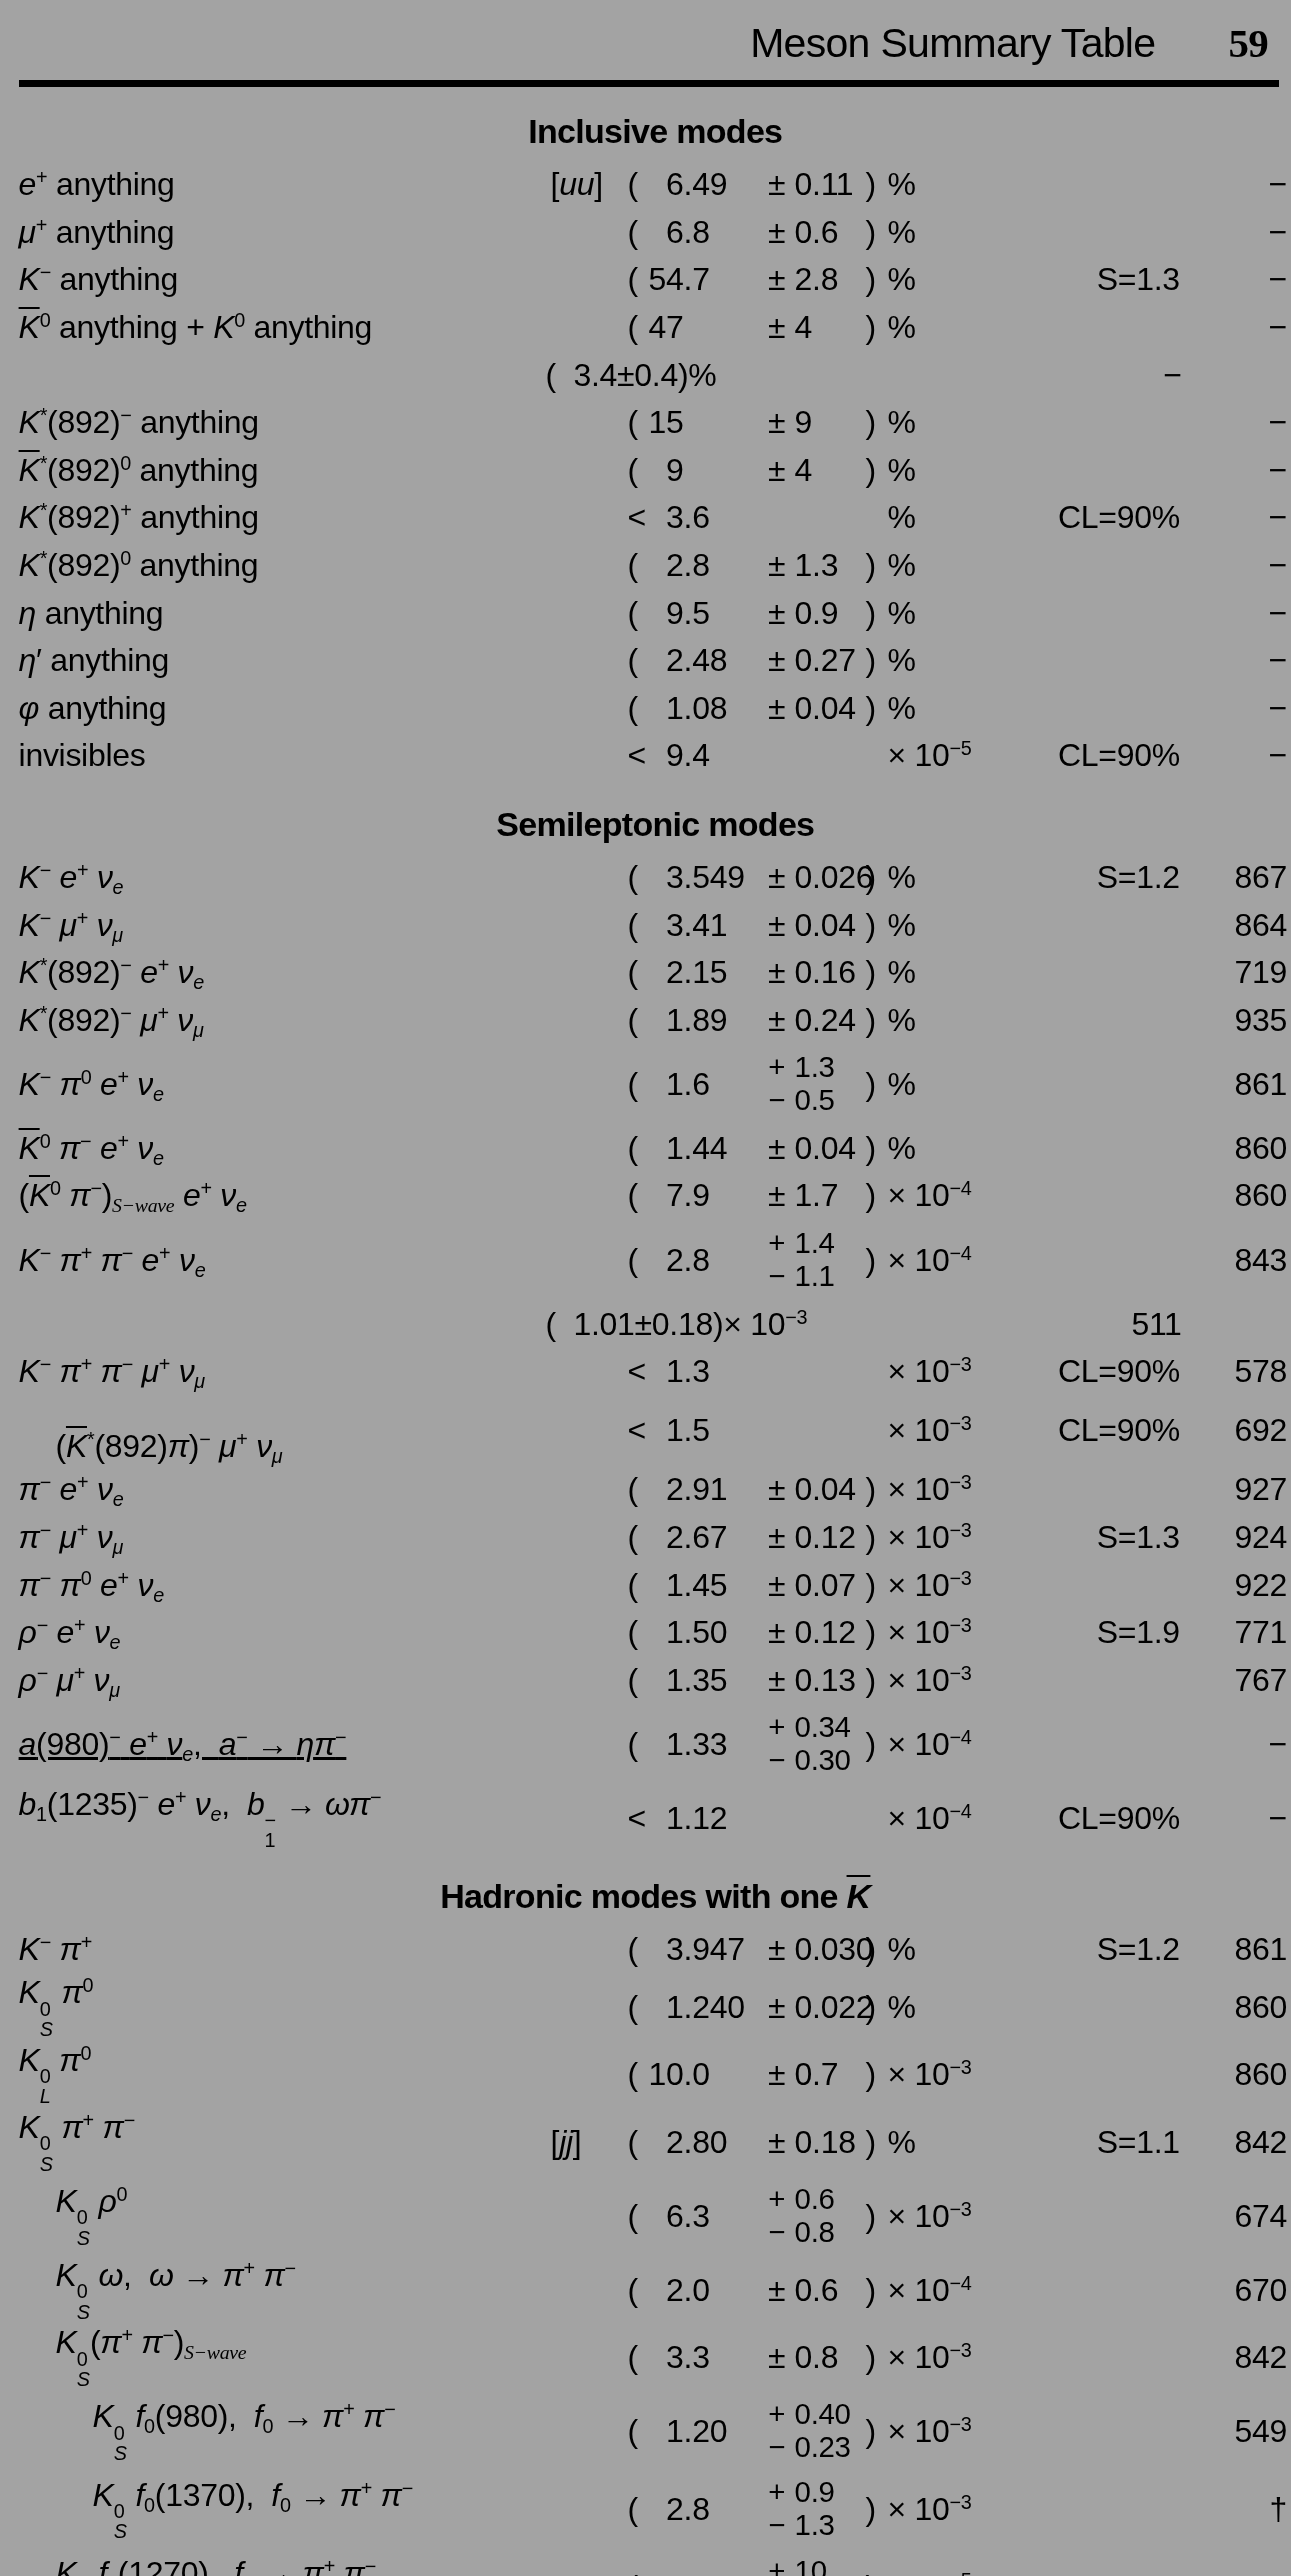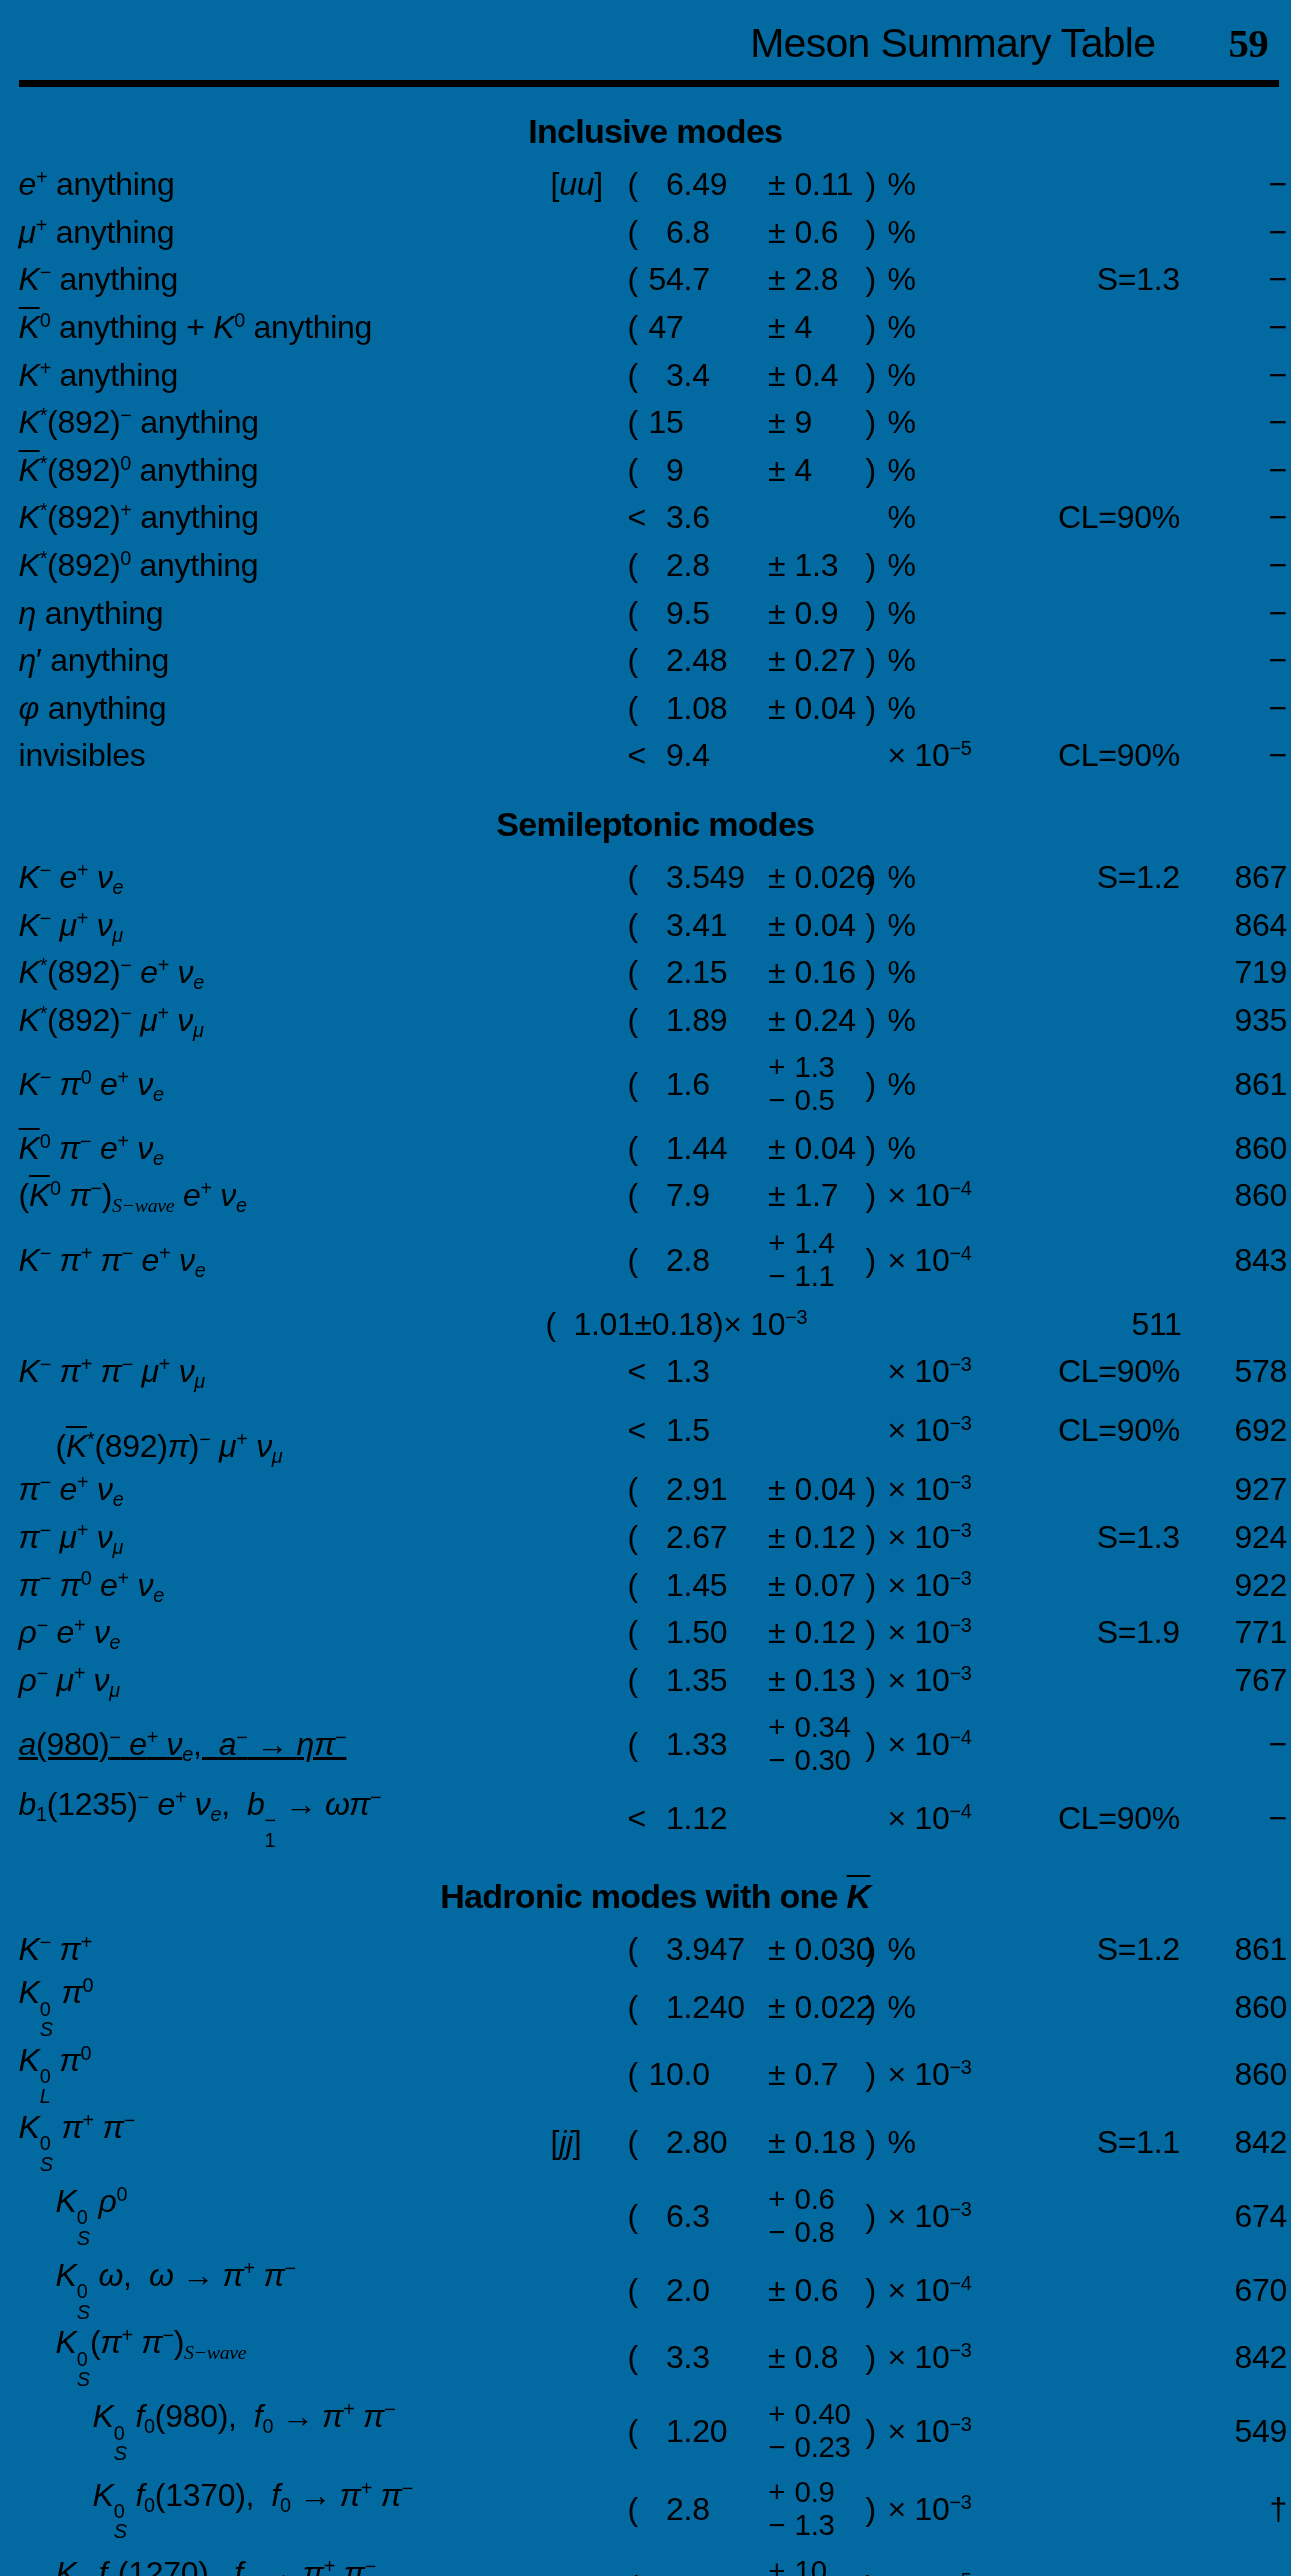--- a/index.html
+++ b/index.html
@@ -1,18 +1,18 @@
 <!DOCTYPE html>
 <html style="font-size:13.5px"><head>
 <meta charset="utf-8">
 <style>
   html,body{margin:0;padding:0;background:#fff;}
   .page{
     width:1292px;height:2576px;box-sizing:border-box;overflow:hidden;
-    background:#0369a1;color:#000;
+    background:#a3a3a3;color:#000;
     font-family:"Liberation Sans","DejaVu Sans",sans-serif;
     font-size:32px;letter-spacing:-0.3px;
     padding:0 0 0 18.6px;position:relative;
   }
   i{font-style:italic;}
   sup,sub{line-height:0;font-size:62%;}
   sup{vertical-align:0.55em;}
   sub{vertical-align:-0.28em;}
   .ov{text-decoration:overline;text-decoration-thickness:2.1px;}
   .ss{display:inline-flex;flex-direction:column;font-size:62%;line-height:1.0;vertical-align:-0.62em;letter-spacing:0;}
@@ -106,21 +106,20 @@
           <span class="f-num">47</span>
           <span class="f-pm">±</span>
           <span class="f-err">4</span>
           <span class="f-close">)</span>
           <span class="f-unit">%</span>
         </div>
         <div class="c-scale"></div>
         <div class="c-p">−</div>
       </div>
       <div class="row">
-        <div class="c-mode" style="padding-left: 0px;"><i>K</i><sup>+</sup> anything</div>
         <div class="c-note"></div>
         <div class="c-frac">
           <span class="f-open">(</span>
           <span class="f-num"> 3.4</span>
           <span class="f-pm">±</span>
           <span class="f-err">0.4</span>
           <span class="f-close">)</span>
           <span class="f-unit">%</span>
         </div>
         <div class="c-scale"></div>

